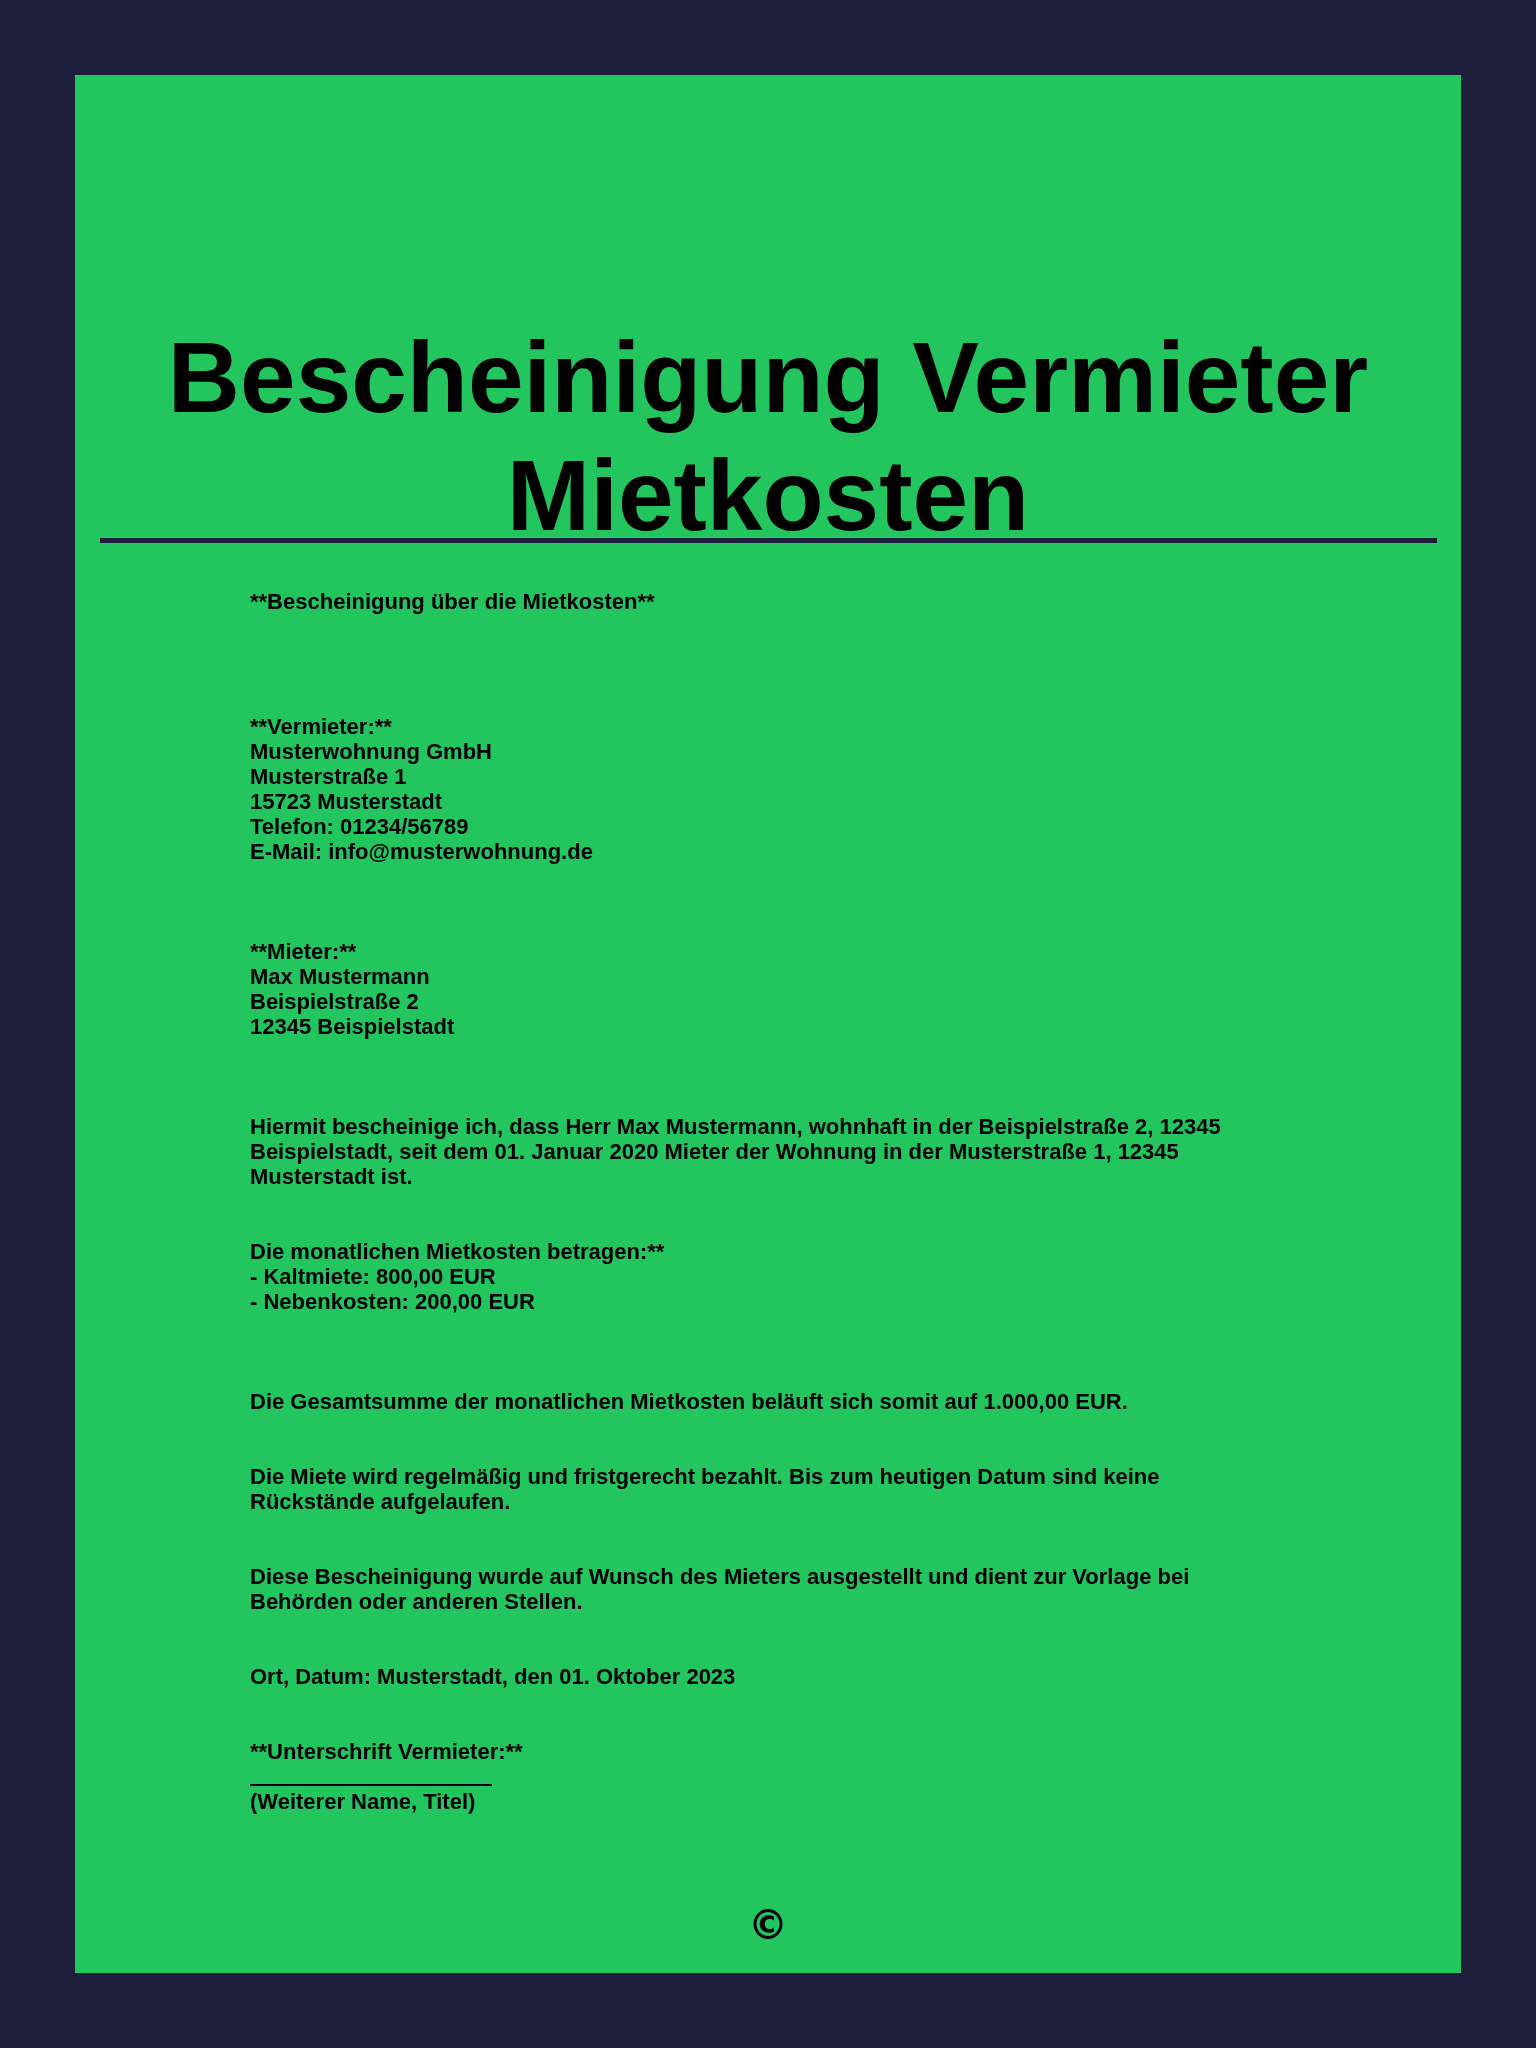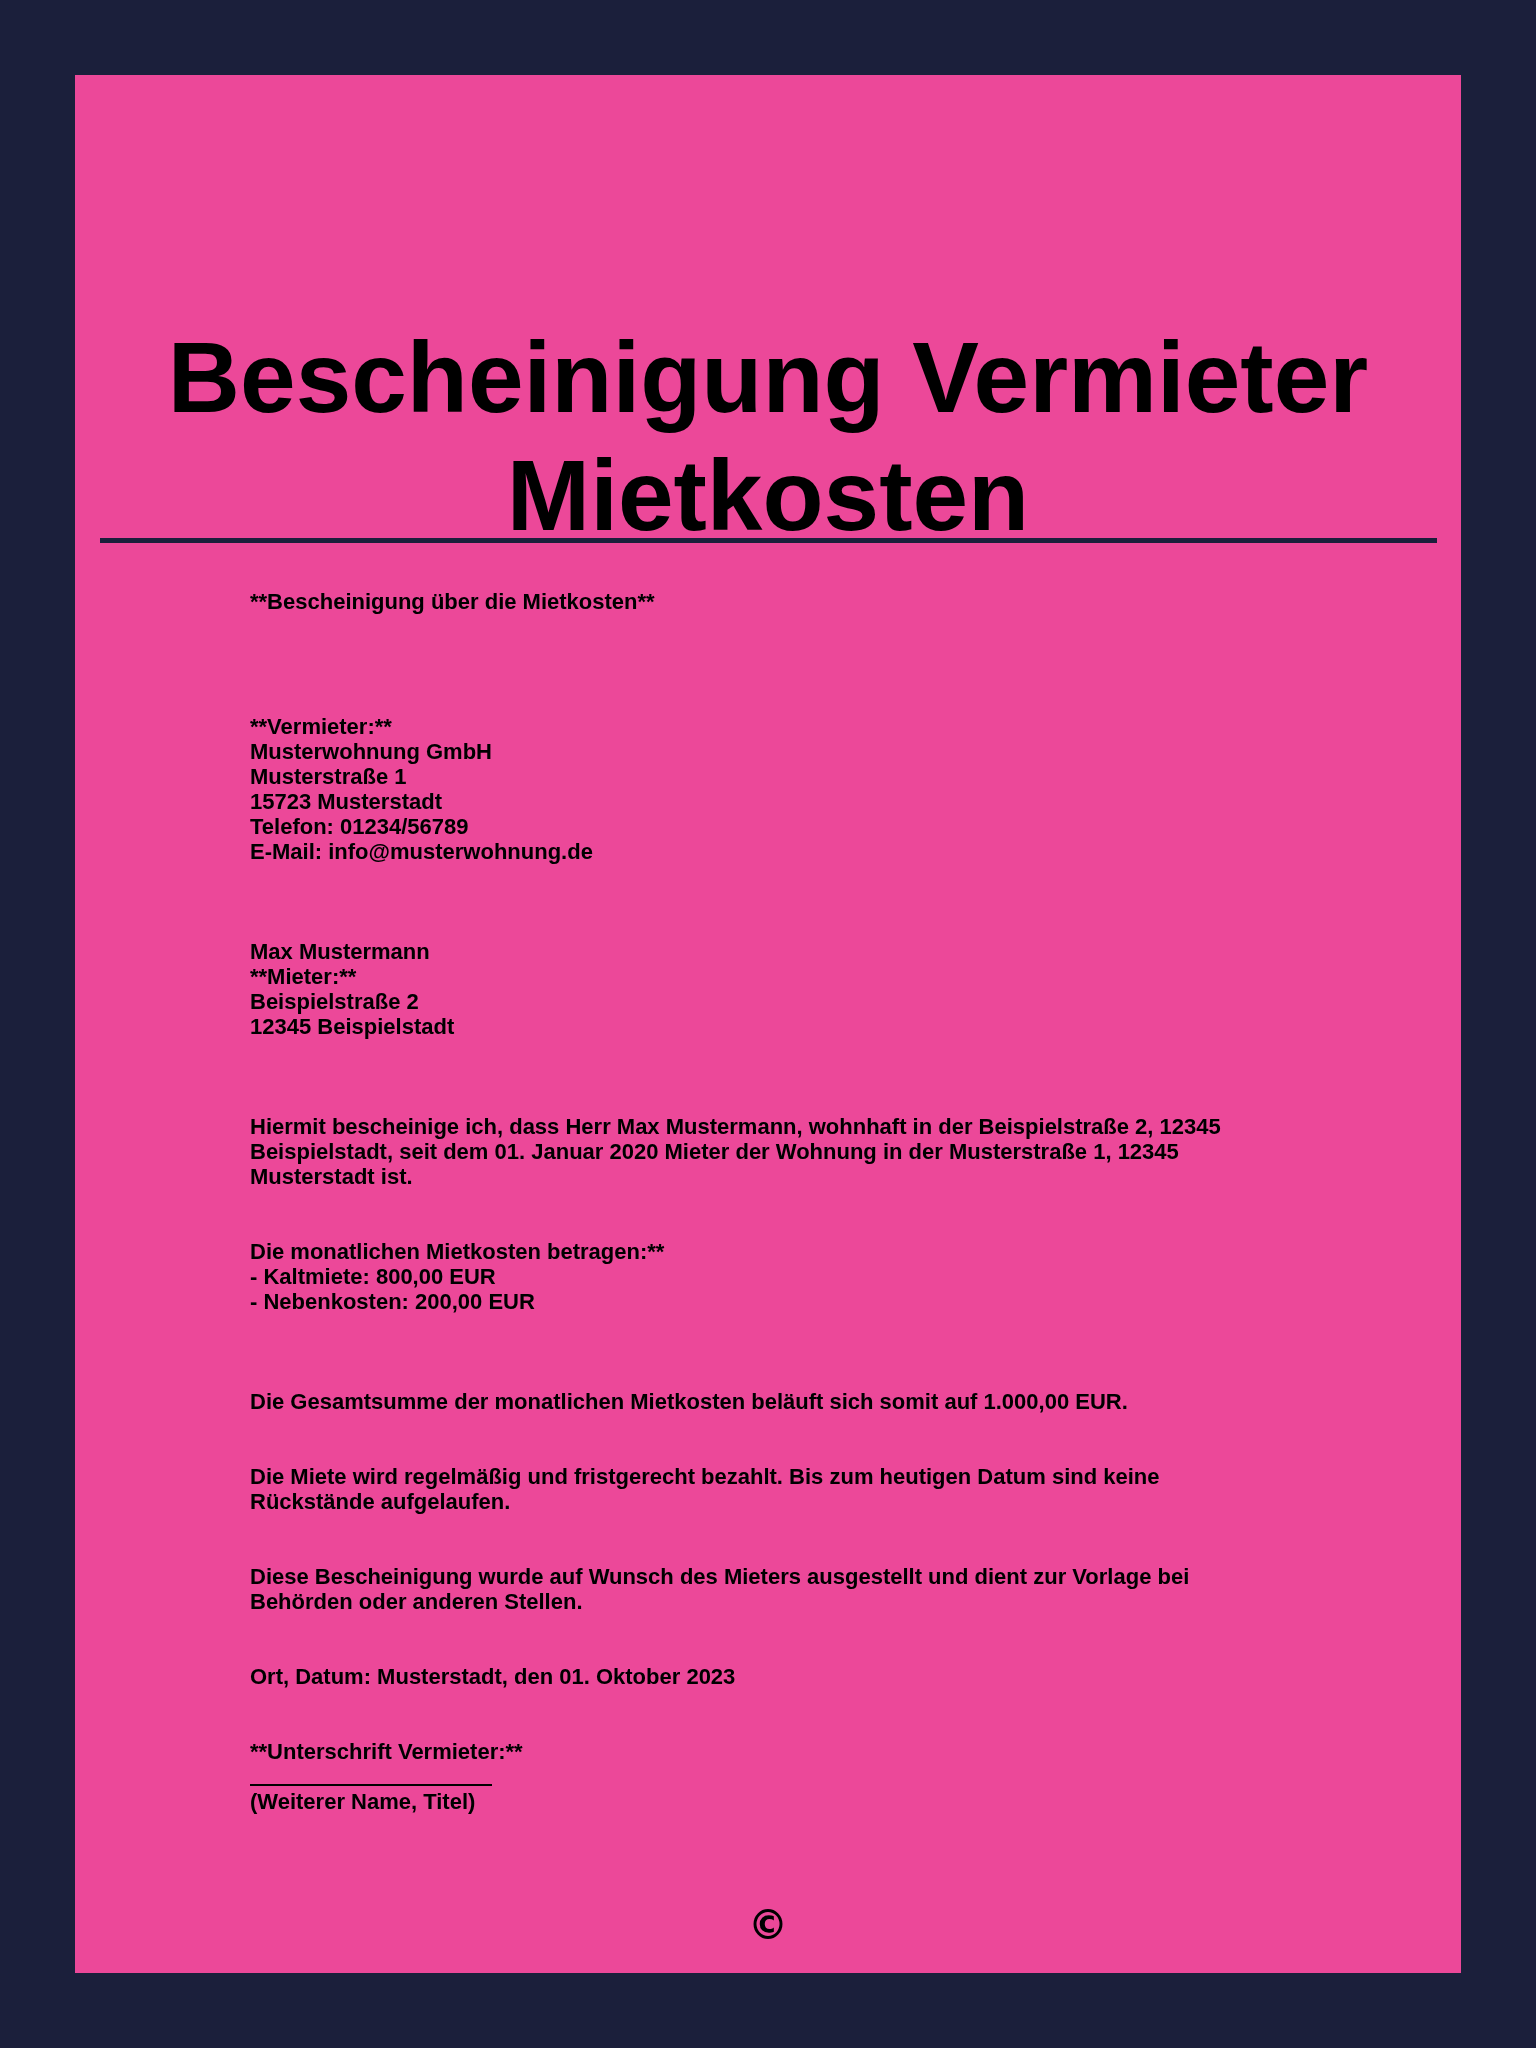--- a/index.html
+++ b/index.html
@@ -13,21 +13,21 @@
       position: relative;
       overflow: hidden;
       font-family: "Liberation Sans", sans-serif;
     }
     .page {
       position: absolute;
       left: 75px;
       top: 75px;
       width: 1386px;
       height: 1898px;
-      background: #ec4899;
+      background: #22c55e;
       text-decoration: underline;
     }
     .title {
       position: absolute;
       left: 0;
       top: 243px;
       width: 1386px;
       margin: 0;
       text-align: center;
       font-family: "Liberation Sans", sans-serif;
@@ -113,22 +113,22 @@
       <span class="line">**Vermieter:**</span>
       <span class="line">Musterwohnung GmbH</span>
       <span class="line">Musterstraße 1</span>
       <span class="line">15723 Musterstadt</span>
       <span class="line">Telefon: 01234/56789</span>
       <span class="line">E-Mail: info@musterwohnung.de</span>
     </div>
     <div class="gap3"></div>
 
     <div>
+      <span class="line">**Mieter:**</span>
       <span class="line">Max Mustermann</span>
-      <span class="line">**Mieter:**</span>
       <span class="line">Beispielstraße 2</span>
       <span class="line">12345 Beispielstadt</span>
     </div>
     <div class="gap3"></div>
 
     <div>
       <span class="line">Hiermit bescheinige ich, dass Herr Max Mustermann, wohnhaft in der Beispielstraße 2, 12345 Beispielstadt, seit dem 01. Januar 2020 Mieter der Wohnung in der Musterstraße 1, 12345 Musterstadt ist.</span>
     </div>
     <div class="gap2"></div>
 

